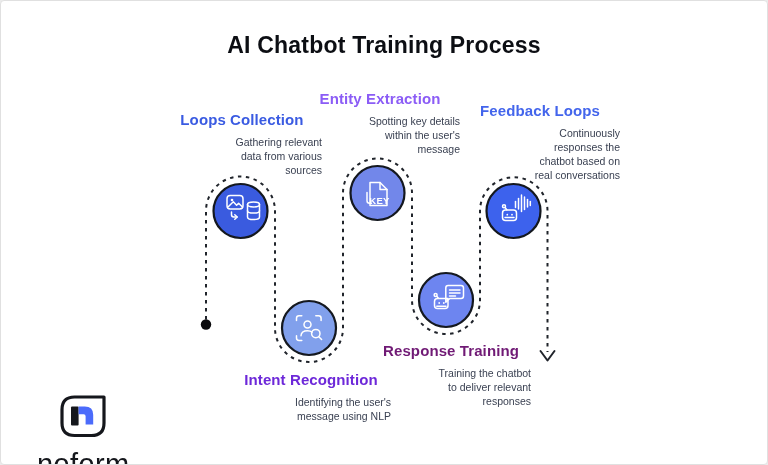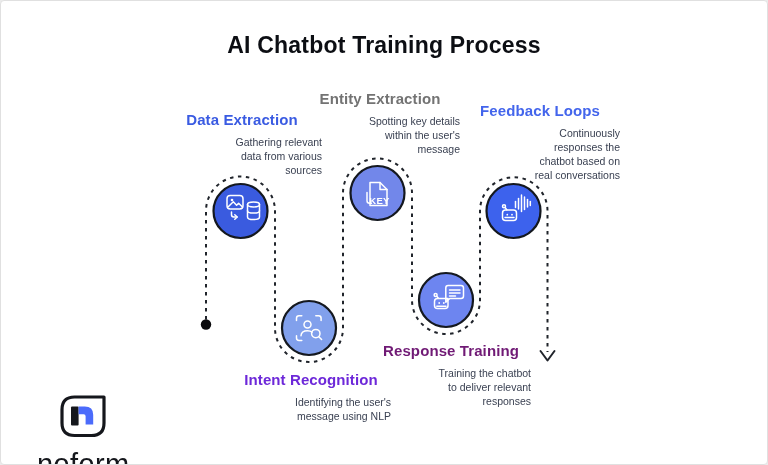--- a/index.html
+++ b/index.html
@@ -125,34 +125,34 @@
         <path d="M517.5 197.5 V208"></path>
         <path d="M520.5 194 V210.5"></path>
         <path d="M523.5 196 V208.5"></path>
         <path d="M526.5 198.5 V206"></path>
         <path d="M529.3 200.5 V204.5"></path>
       </g>
     </g>
   </svg>
 
   <div class="step-text s0">
-    <div class="step-title" style="color: rgb(58, 91, 226);">Data Extraction</div>
+    <div class="step-title" style="color: rgb(58, 91, 226);">Loops Collection</div>
     <div class="step-desc">Gathering relevant
 data from various
 sources</div>
   </div>
 
   <div class="step-text s1">
     <div class="step-title" style="color: #6d28d9;">Intent Recognition</div>
     <div class="step-desc">Identifying the user's
 message using NLP</div>
   </div>
 
   <div class="step-text s2">
-    <div class="step-title" style="color: #737373;">Entity Extraction</div>
+    <div class="step-title" style="color: #8b5cf6;">Entity Extraction</div>
     <div class="step-desc">Spotting key details
 within the user's
 message</div>
   </div>
 
   <div class="step-text s3">
     <div class="step-title" style="color: #701a75;">Response Training</div>
     <div class="step-desc">Training the chatbot
 to deliver relevant
 responses</div>

